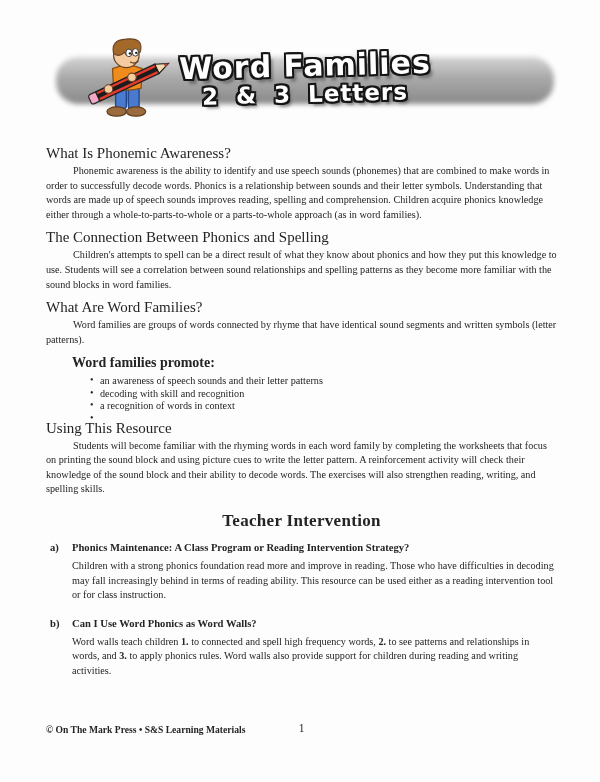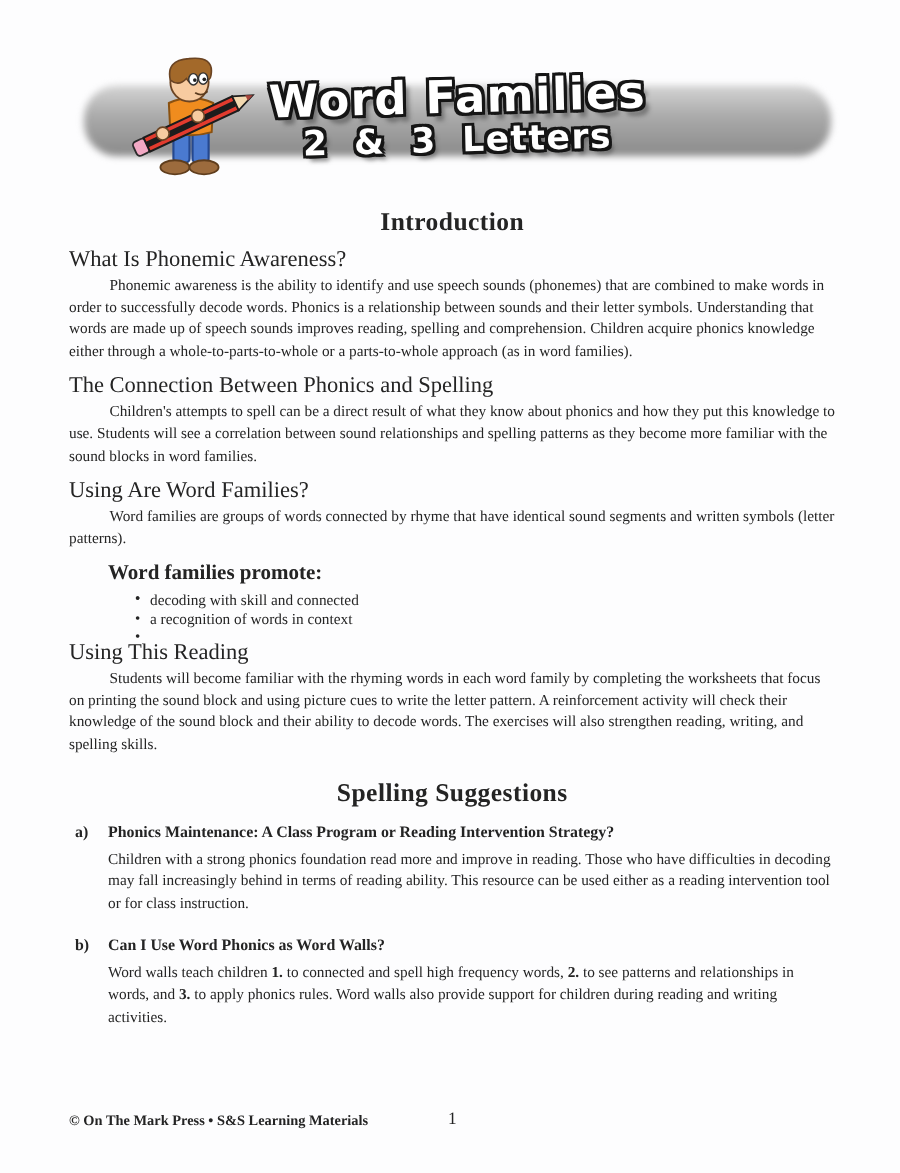--- a/index.html
+++ b/index.html
@@ -54,21 +54,21 @@
   .teacher-title { margin-top:14px; margin-bottom:10px; }
   .suggestion { display:grid; grid-template-columns:26px 1fr; margin-top:9px; }
   .suggestion .label { font-weight:bold; font-size:10.6px; line-height:13px; padding-left:4px; }
   .suggestion .sug-heading { font-weight:bold; font-size:10.6px; line-height:13px; }
   .suggestion .body { margin-top:5px; grid-column:2; }
 
   
   .footer {
     position:absolute; left:46px; top:724px; width:511px;
     display:flex; 
-    font-size:9.6px; font-weight:bold;margin-top:18px;
+    font-size:9.6px; font-weight:bold;
   }
   .page-number {
     position:absolute; left:0; right:0; top:-2px; text-align:center;
     font-weight:normal; font-size:11.5px;
   }
 </style>
 </head>
 <body>
 
 <div class="page">
@@ -109,43 +109,42 @@
     </svg>
 
     <div class="banner-text">
       <div class="banner-title">Word Families</div>
       <div class="banner-subtitle">2 &amp; 3 Letters</div>
     </div>
   </div>
 
   <div class="content">
 
-    <h1 class="center-title">Introduction</h1>
 
     <div class="sec-heading">What Is Phonemic Awareness?</div>
     <p class="body indent">Phonemic awareness is the ability to identify and use speech sounds (phonemes) that are combined to make words in order to successfully decode words. Phonics is a relationship between sounds and their letter symbols. Understanding that words are made up of speech sounds improves reading, spelling and comprehension.  Children acquire phonics knowledge either through a whole-to-parts-to-whole or a parts-to-whole approach (as in word families).</p>
 
     <div class="sec-heading">The Connection Between Phonics and Spelling</div>
     <p class="body indent">Children's attempts to spell can be a direct result of what they know about phonics and how they put this knowledge to use.  Students will see a correlation between sound relationships and spelling patterns as they become more familiar with the sound blocks in word families.</p>
 
-    <div class="sec-heading">Using Are Word Families?</div>
+    <div class="sec-heading">What Are Word Families?</div>
     <p class="body indent">Word families are groups of words connected by rhyme that have identical sound segments and written symbols (letter patterns).</p>
 
     <div class="promote-heading">Word families promote:</div>
     <ul class="bullets">
-      <li><span class="dot">•</span></li>
-      <li><span class="dot">•</span><span>decoding with skill and connected</span></li>
+      <li><span class="dot">•</span><span>an awareness of speech sounds and their letter patterns</span></li>
+      <li><span class="dot">•</span><span>decoding with skill and recognition</span></li>
       <li><span class="dot">•</span><span>a recognition of words in context</span></li>
       <li><span class="dot">•</span></li>
     </ul>
 
-    <div class="sec-heading">Using This Reading</div>
+    <div class="sec-heading">Using This Resource</div>
     <p class="body indent">Students will become familiar with the rhyming words in each word family by completing the worksheets that focus on printing the sound block and using picture cues to write the letter pattern.  A reinforcement activity will check their knowledge of the sound block and their ability to decode words.  The exercises will also strengthen reading, writing, and spelling skills.</p>
 
-    <h1 class="center-title teacher-title">Spelling Suggestions</h1>
+    <h1 class="center-title teacher-title">Teacher Intervention</h1>
 
     <div class="suggestion">
       <div class="label">a)</div>
       <div class="sug-heading">Phonics Maintenance:  A Class Program or Reading Intervention Strategy?</div>
       <p class="body">Children with a strong phonics foundation read more and improve in reading.  Those who have difficulties in decoding may fall increasingly behind in terms of reading ability.  This resource can be used either as a reading intervention tool or for class instruction.</p>
     </div>
 
     <div class="suggestion">
       <div class="label">b)</div>
       <div class="sug-heading">Can I Use Word Phonics as Word Walls?</div>

